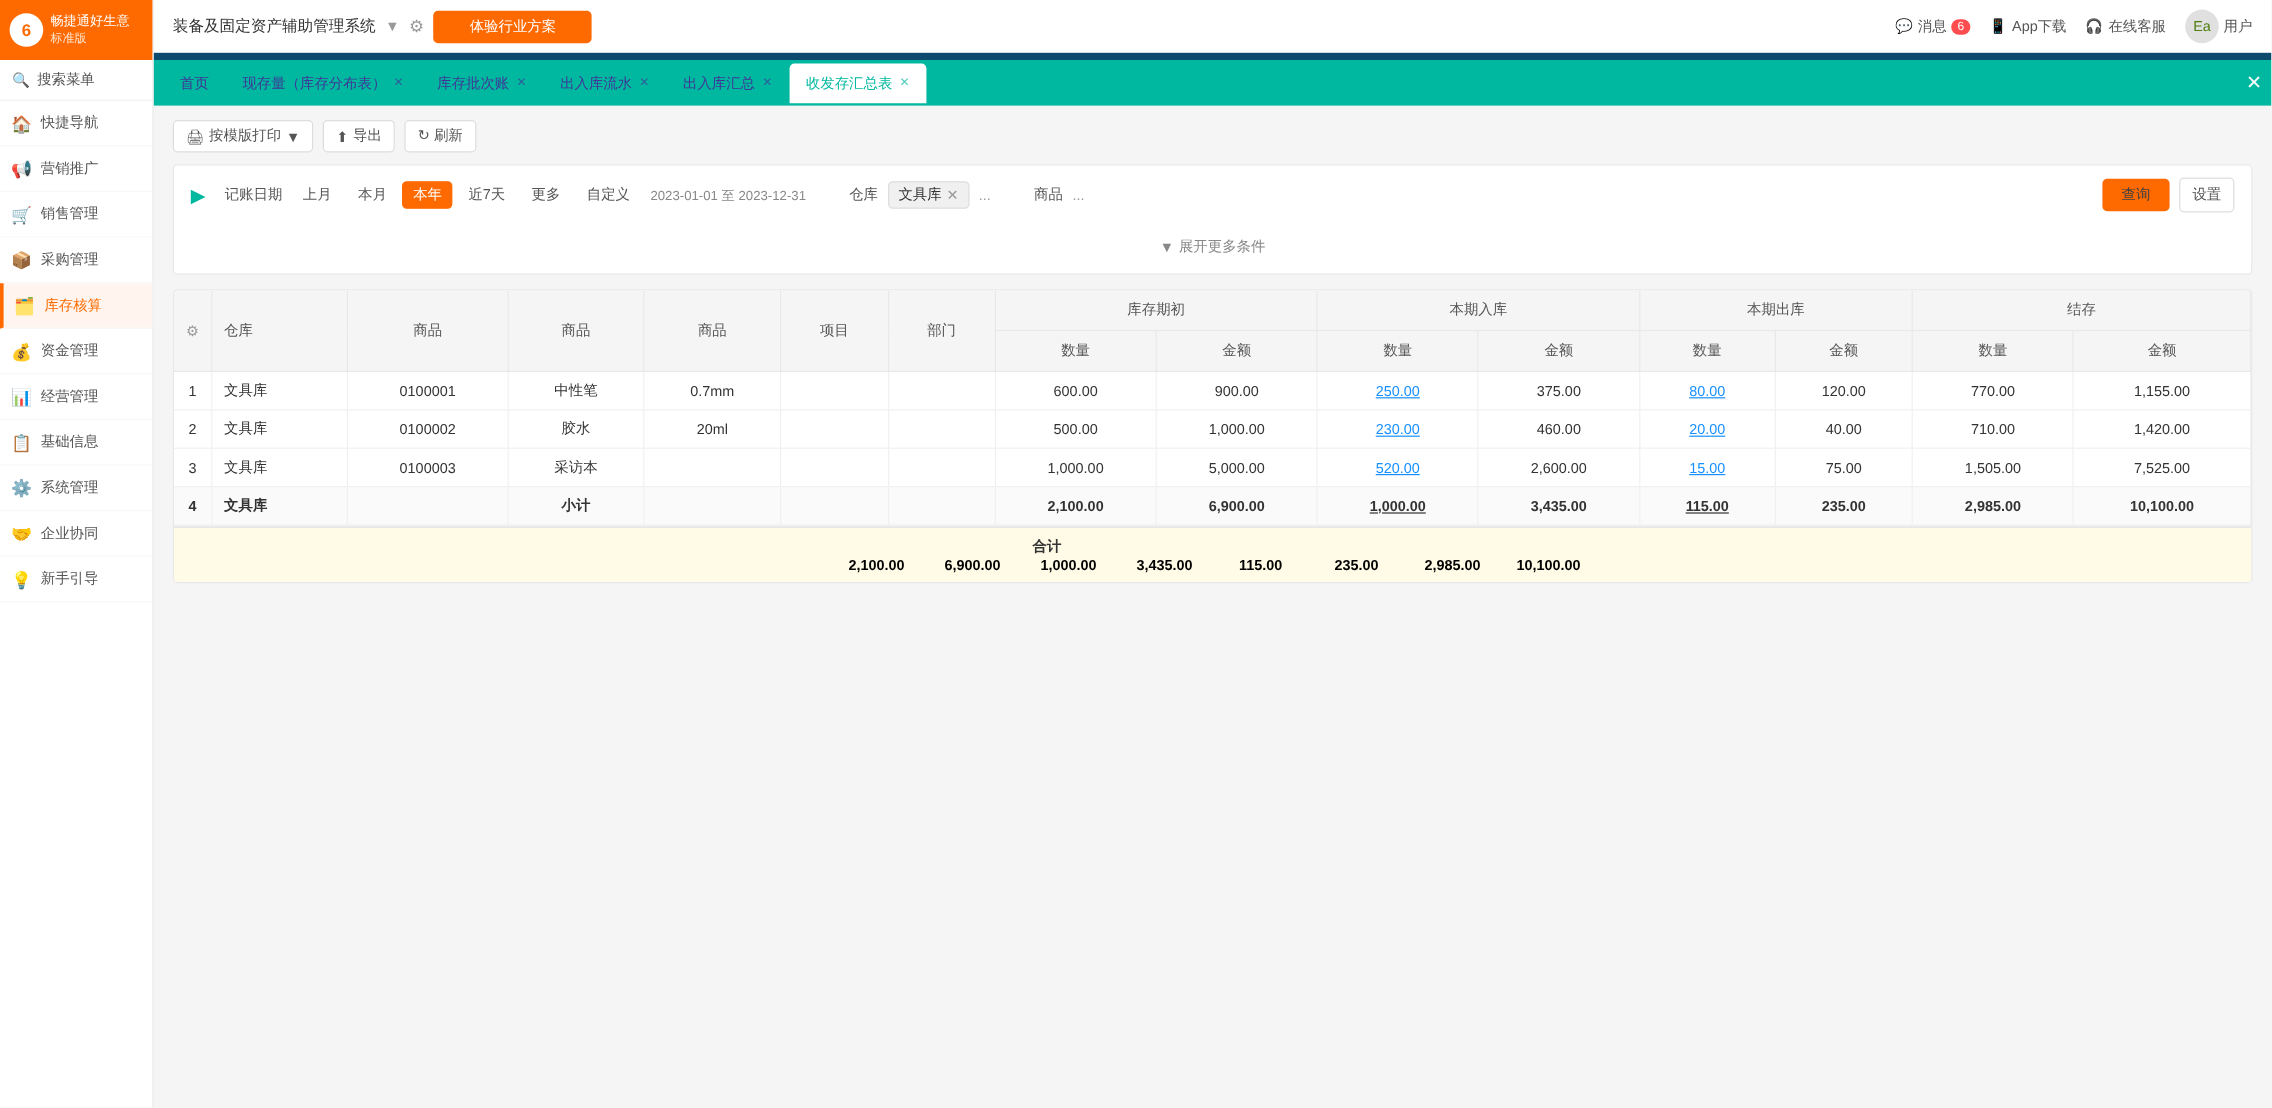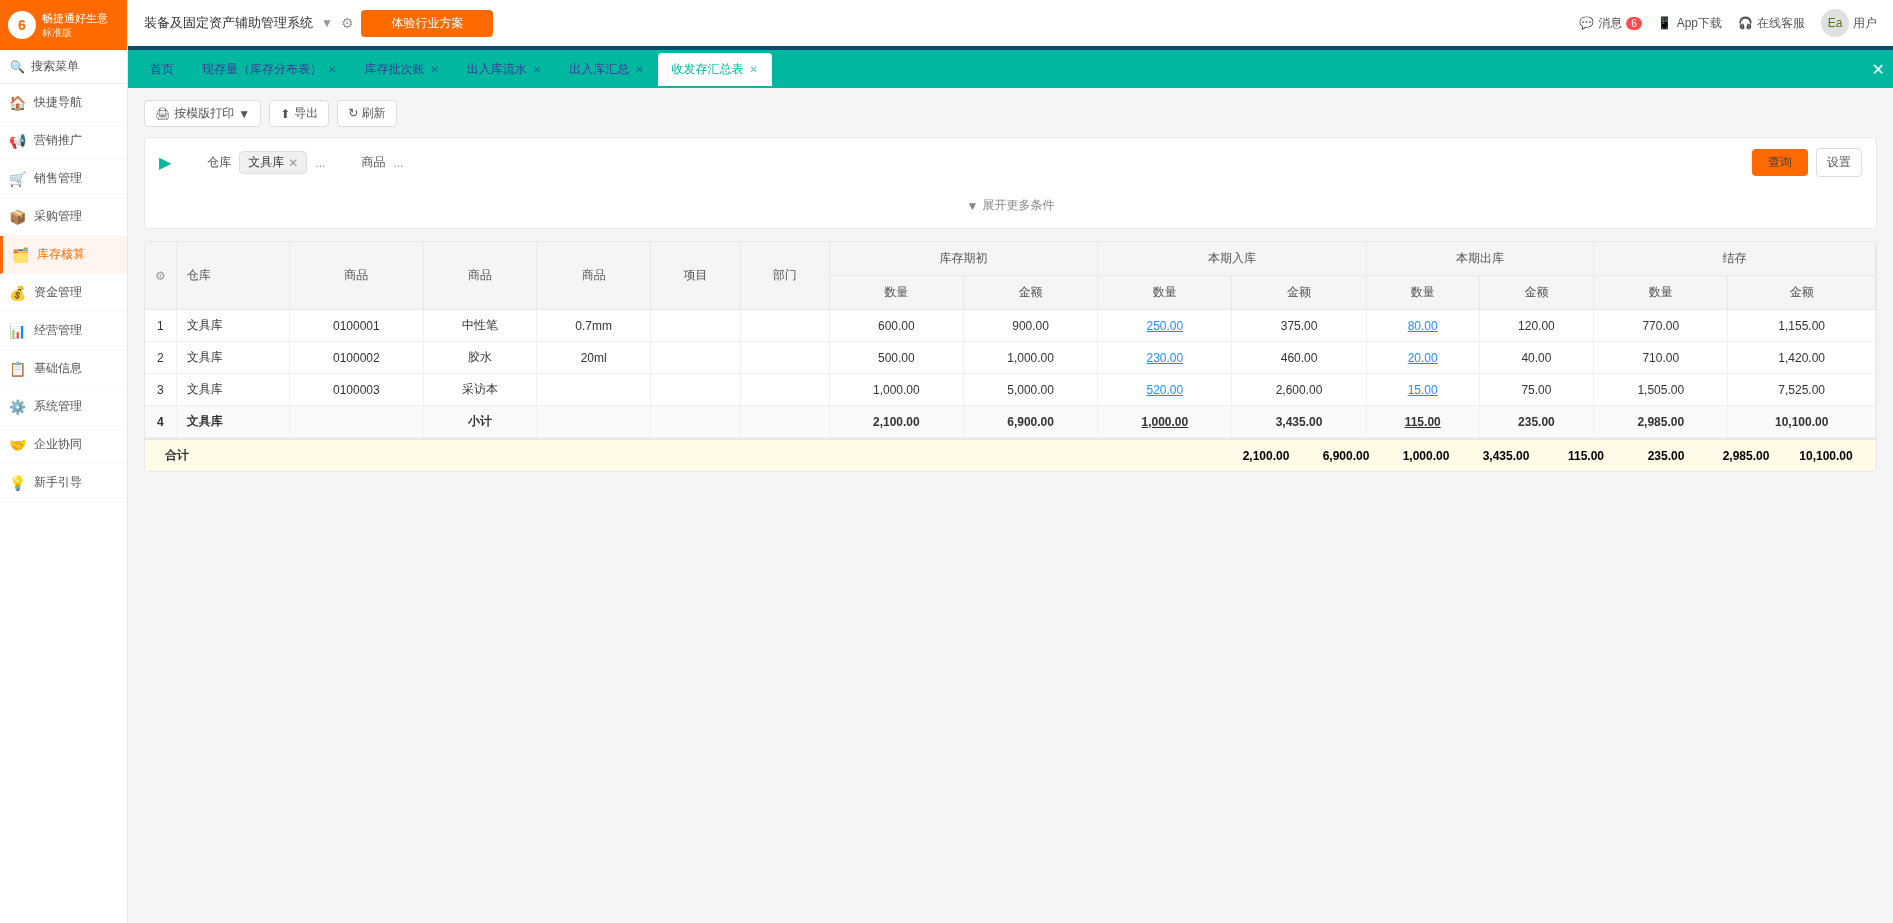--- a/index.html
+++ b/index.html
@@ -12,21 +12,21 @@
     .sidebar-logo-text { font-size: 11px; color: #fff; line-height: 1.3; }
     .sidebar-search { display: flex; align-items: center; padding: 8px 10px; gap: 6px; cursor: pointer; color: #555; border-bottom: 1px solid #f0f0f0; }
     .sidebar-nav-item { display: flex; align-items: center; padding: 10px 10px; gap: 8px; cursor: pointer; color: #555; font-size: 12px; border-bottom: 1px solid #f8f8f8; }
     .sidebar-nav-item.active { background: #fff5ee; color: #ff6a00; border-left: 3px solid #ff6a00; }
     .sidebar-nav-item .nav-icon { width: 16px; height: 16px; display: flex; align-items: center; justify-content: center; font-size: 14px; }
 
     
     .main { flex: 1; display: flex; flex-direction: column; overflow: hidden; }
 
     
-    .topbar { background: #fff; border-bottom: 4px solid #0c4a6e; display: flex; align-items: center; justify-content: space-between; padding: 0 16px; height: 50px; }
+    .topbar { background: #fff; border-bottom: 6px solid #0c4a6e; display: flex; align-items: center; justify-content: space-between; padding: 0 16px; height: 50px; }
     .topbar-left { display: flex; align-items: center; gap: 8px; }
     .topbar-btn { background: #ff6a00; color: #fff; border: none; border-radius: 4px; padding: 5px 30px; font-size: 12px; cursor: pointer; }
     .topbar-right { display: flex; align-items: center; gap: 16px; color: #555; font-size: 12px; }
     .topbar-right-item { display: flex; align-items: center; gap: 4px; cursor: pointer; }
     .badge { background: #ff4d4f; color: #fff; border-radius: 10px; padding: 1px 5px; font-size: 10px; }
 
     
     .tabs { background: #00b8a0; display: flex; align-items: center; padding: 0 8px; height: 38px; }
     .tab { padding: 8px 14px; color: #4c1d95; cursor: pointer; font-size: 12px; display: flex; align-items: center; gap: 6px; opacity: 0.85; border-radius: 4px 4px 0 0; }
     .tab.active { background: #fff; color: #00b8a0; opacity: 1; }
@@ -67,21 +67,21 @@
     thead tr { background: #f5f5f5; }
     th { padding: 8px 10px; text-align: center; color: #555; font-weight: normal; border-bottom: 1px solid #e8e8e8; border-right: 1px solid #e8e8e8; white-space: nowrap; }
     th.left { text-align: left; }
     td { padding: 7px 10px; text-align: center; color: #333; border-bottom: 1px solid #f0f0f0; border-right: 1px solid #f0f0f0; white-space: nowrap; }
     td.left { text-align: left; }
     td.link { color: #1890ff; cursor: pointer; text-decoration: underline; }
     tr.subtotal td { font-weight: bold; background: #fafafa; }
     .table-settings-icon { color: #999; cursor: pointer; }
 
     
-    .table-footer { background: #fffbe6; border-top: 2px solid #e8e8e8; display: flex; align-items: center; padding: 7px 10px; }
+    .table-footer { background: #fffbe6; border-top: 2px solid #e8e8e8; display: flex; align-items: center; padding: 7px 10px; flex-direction: column; }
 
     
     ::-webkit-scrollbar { width: 6px; height: 6px; }
     ::-webkit-scrollbar-thumb { background: #ccc; border-radius: 3px; }
 
     
     .user-avatar { width: 28px; height: 28px; background: #e0e0e0; border-radius: 50%; display: flex; align-items: center; justify-content: center; font-size: 12px; color: #4d7c0f; }
 
     .header-actions { display: flex; gap: 8px; align-items: center; }
 
@@ -226,20 +226,32 @@
         </button>
         <button class="btn-refresh">
           <span>↻</span>
           <span>刷新</span>
         </button>
       </div>
     </div>
 
     <div class="filter-bar">
       <div class="filter-arrow">▶</div>
+      <div class="filter-group">
+        <span class="filter-label">记账日期</span>
+        <div class="filter-date-btns">
+          <span class="filter-date-btn">上月</span>
+          <span class="filter-date-btn">本月</span>
+          <span class="filter-date-btn active">本年</span>
+          <span class="filter-date-btn">近7天</span>
+          <span class="filter-date-btn">更多</span>
+          <span class="filter-date-btn">自定义</span>
+        </div>
+        <div class="filter-date-range">2023-01-01 至 2023-12-31</div>
+      </div>
       <div class="filter-warehouse">
         <span class="filter-label">仓库</span>
         <div class="filter-tag">
           <span>文具库</span>
           <span class="filter-tag-close">✕</span>
         </div>
         <span class="filter-more">...</span>
       </div>
       <div class="filter-product">
         <span class="filter-label">商品</span>

